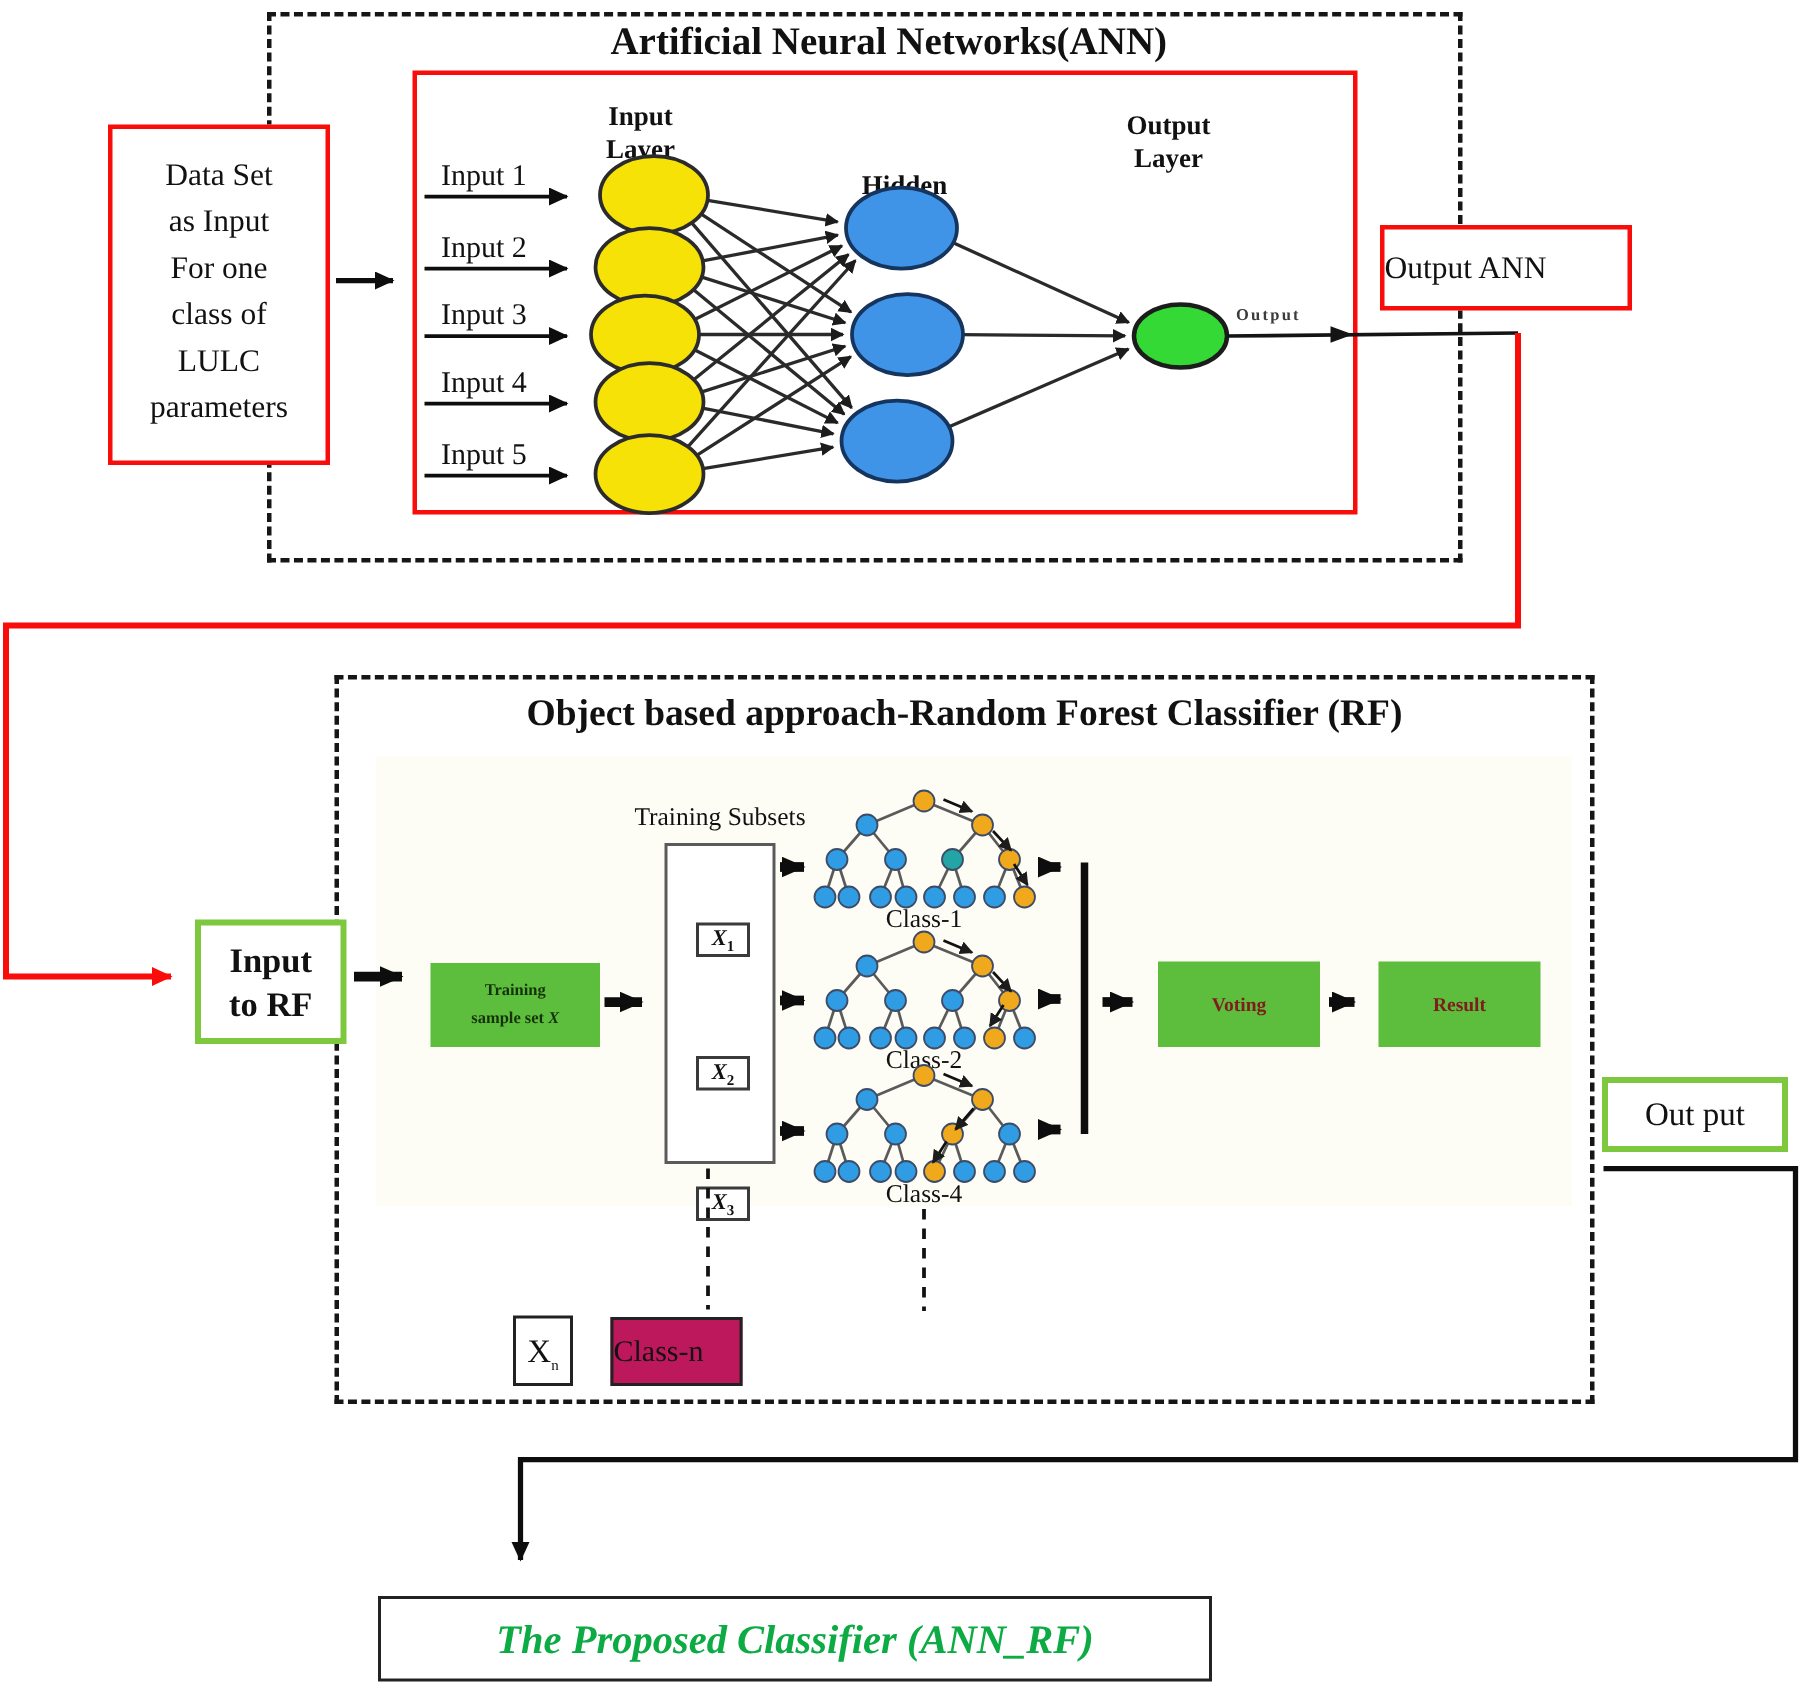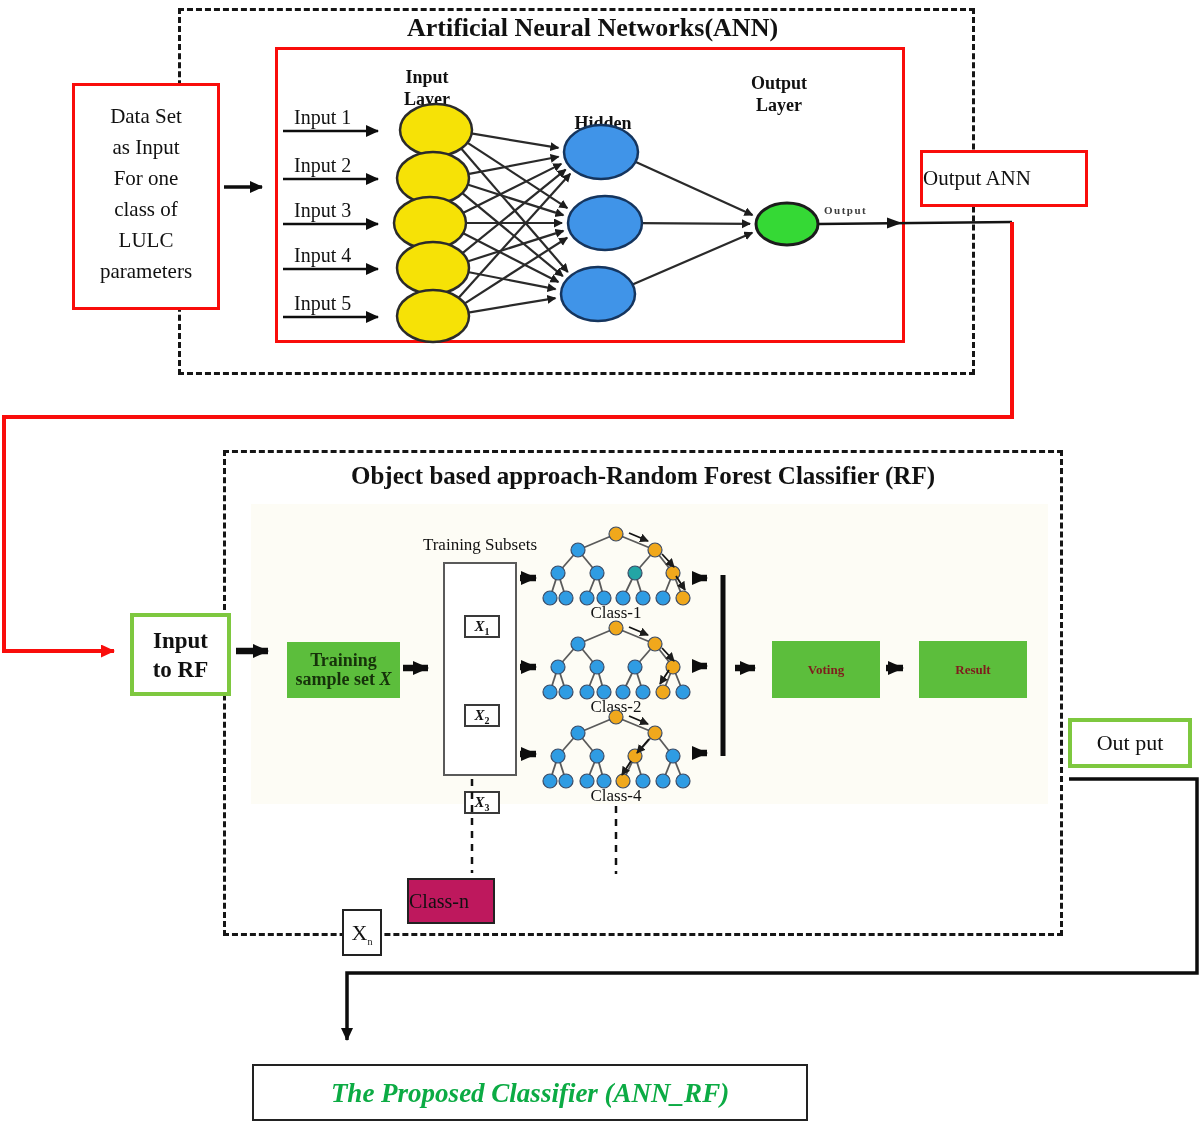--- a/index.html
+++ b/index.html
@@ -23,35 +23,35 @@
   #output-mini{left:824px;top:204px;width:72px;font-size:11px;font-weight:bold;letter-spacing:1.5px;color:#3c3c3c;z-index:4;}
   #output-ann-box{left:920px;top:150px;width:168px;height:57px;border:3px solid #f90d0b;background:#fff;
                   font-size:21px;line-height:51px;text-align:left;z-index:3;}
   
   #rf-tint{left:251px;top:504px;width:797px;height:300px;background:#fdfcf5;z-index:1;}
   #rf-dashed{left:223px;top:450px;width:840px;height:486px;z-index:2;}
   #rf-title{left:253px;top:462px;width:780px;font-size:25px;font-weight:bold;z-index:4;}
   #input-to-rf{left:130px;top:613px;width:101px;height:83px;border:4px solid #7ec83f;background:#fff;
                font-size:23px;font-weight:bold;line-height:29px;text-align:center;padding-top:9px;z-index:3;}
   #training-sample{left:287px;top:642px;width:113px;height:56px;background:#5cbe3c;color:#16320a;
-                   font-size:18px;font-weight:bold;line-height:19px;text-align:center;padding-top:9px;z-index:3;}
+                   font-size:11px;font-weight:bold;line-height:19px;text-align:center;padding-top:9px;z-index:3;}
   #subsets-label{left:405px;top:535px;width:150px;font-size:17px;font-weight:normal;z-index:4;}
   #subsets-container{left:443px;top:562px;width:74px;height:214px;border:2px solid #5a5a5a;background:#fff;z-index:3;}
   .xbox{left:464px;width:36px;height:23px;border:2px solid #3a3a3a;background:#fff;text-align:center;
         font-size:15px;font-weight:bold;line-height:19px;z-index:4;margin-top:48px;}
   .xbox i{font-style:italic;}
   .xbox sub,.xnb sub{font-size:10px;}
   .classlbl{left:566px;width:100px;font-size:17px;text-align:center;z-index:4;}
   .greenbox{background:#5cbe3c;color:#7f1d1d;font-size:13px;font-weight:bold;line-height:57px;text-align:center;z-index:3;}
   #voting-box{left:772px;top:641px;width:108px;height:57px;}
   #result-box{left:919px;top:641px;width:108px;height:57px;}
   #out-put-box{left:1068px;top:718px;width:124px;height:50px;border:4px solid #7ec83f;background:#fff;
                font-size:22px;line-height:41px;text-align:center;z-index:3;}
   #xn-box{left:342px;top:877px;width:40px;height:47px;border:2px solid #222;background:#fff;
-          font-size:22px;line-height:44px;text-align:center;z-index:3;margin-top:32px;}
+          font-size:22px;line-height:44px;text-align:center;z-index:3;}
   #class-n-box{left:407px;top:878px;width:88px;height:46px;border:2px solid #222;background:#be185d;
                font-size:20px;line-height:43px;text-align:left;z-index:3;}
   #proposed-box{left:252px;top:1064px;width:556px;height:57px;border:2px solid #222;background:#fff;
                 font-size:27px;font-weight:bold;font-style:italic;color:#0cab44;line-height:54px;text-align:center;z-index:3;}
   #wires{left:0;top:0;width:1200px;height:1123px;z-index:5;pointer-events:none;}
 </style>
 </head>
 <body>
 
 <div id="canvas">

